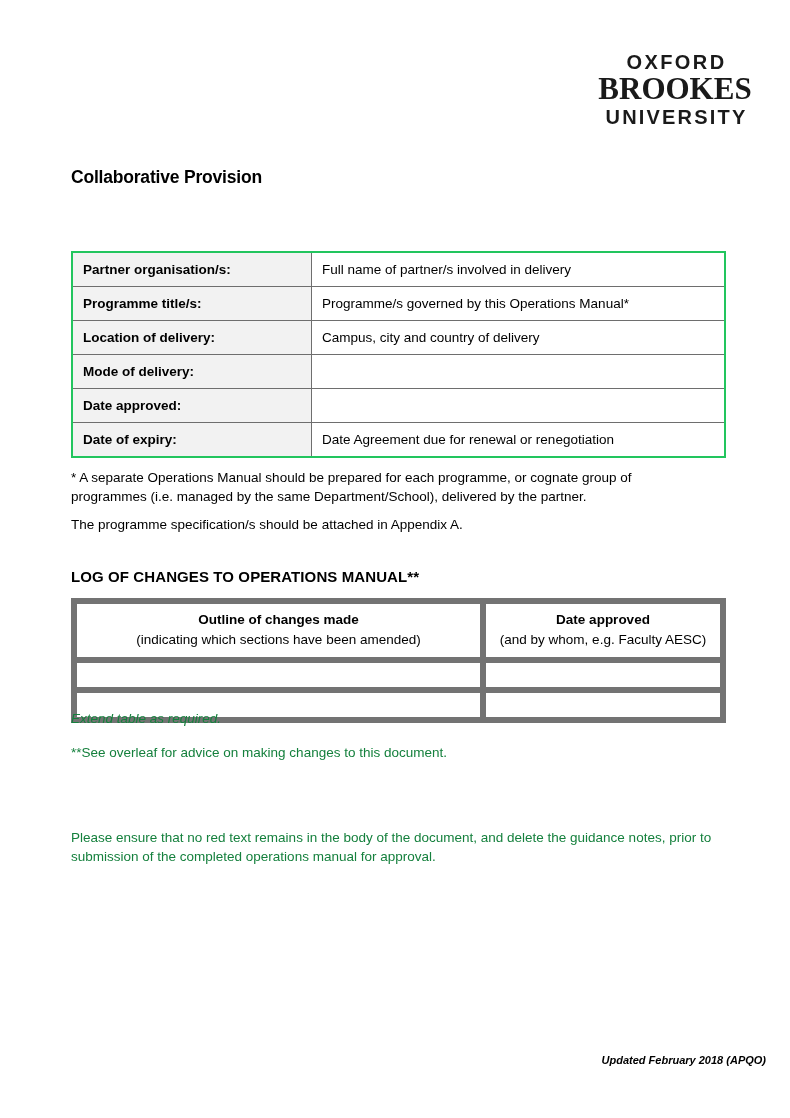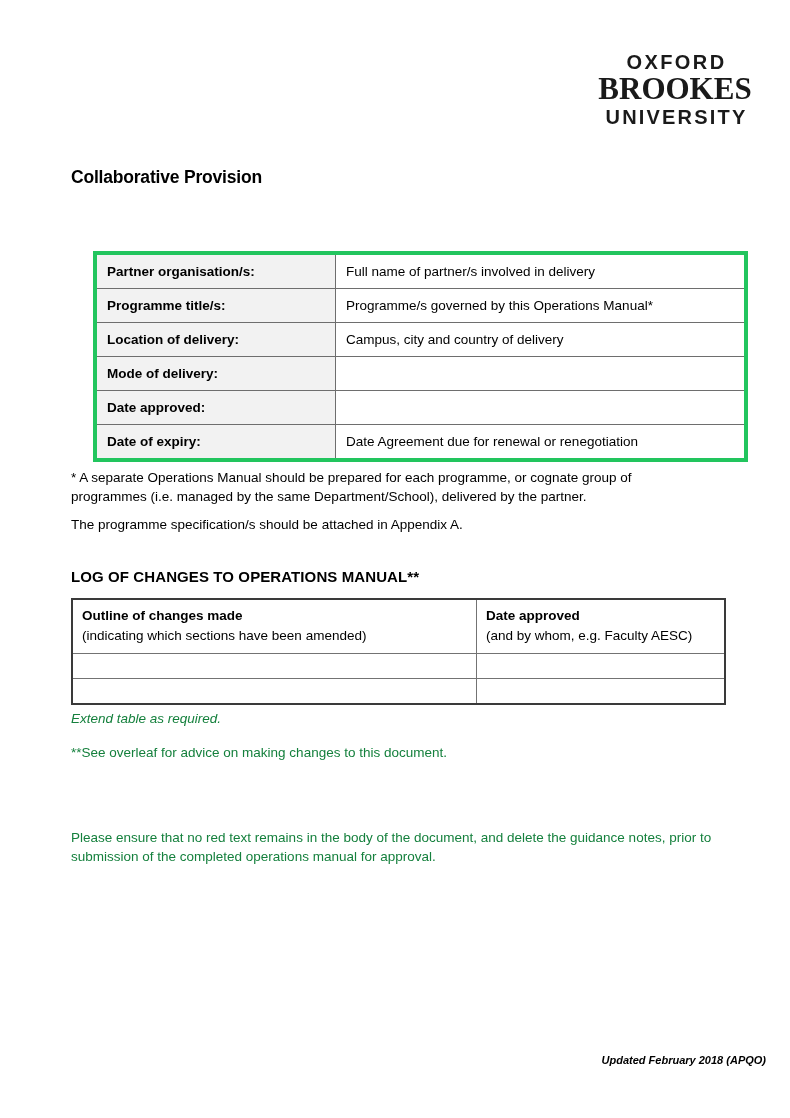--- a/index.html
+++ b/index.html
@@ -85,22 +85,21 @@
   
   table.doc-table {
     border-collapse: collapse;
     table-layout: fixed;
   }
   .info-table {
     position: absolute;
     left: 71px;
     top: 251px;
     width: 655px;
-    border: 4px solid #22c55e;
-    margin-left: 22px;
+    border: 2px solid #22c55e;
   }
   .info-table td {
     border: 1px solid #6e6e6e;
     height: 33px;
     padding: 0 10px;
     font-size: 13.5px;
     vertical-align: middle;
   }
   .info-table td.label {
     width: 218px;
@@ -135,24 +134,25 @@
 
   
   .log-table {
     position: absolute;
     left: 71px;
     top: 598px;
     width: 655px;
     border: 2px solid #3a3a3a;
   }
   .log-table td {
-    border: 1px solid #737373;
+    border: 6px solid #737373;
     padding: 6px 9px 7px 9px;
     font-size: 13.5px;
     vertical-align: top;
+    text-align: center;
   }
   .log-table td.col-a { width: 385px; }
   .log-table td.col-b { width: auto; }
   .log-table tr.head td { height: 40px; }
   .log-table tr.blank td { height: 24px; padding: 0; }
   .log-head-main {
     font-weight: bold;
     display: block;
     line-height: 1.45;
   }

